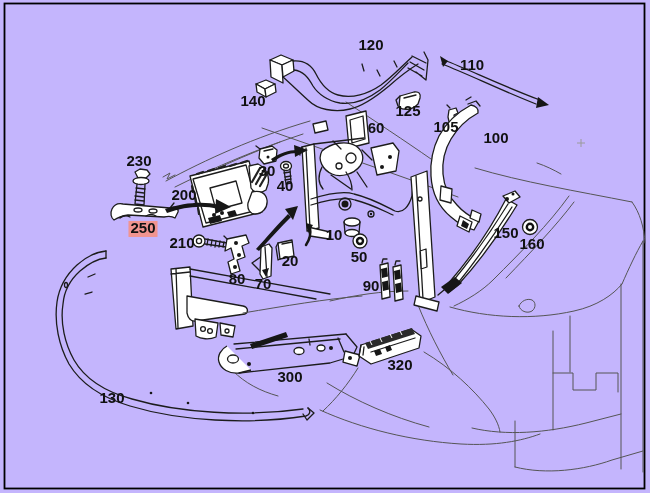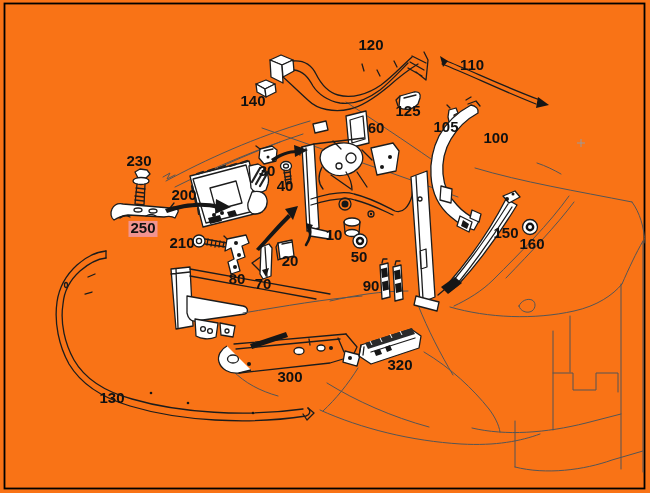--- a/index.html
+++ b/index.html
@@ -1,16 +1,16 @@
 <!DOCTYPE html>
 <html><head>
 <meta charset="utf-8">
 <style>
   html,body{margin:0;padding:0;background:#ffffff;}
-  .stage{position:relative;width:650px;height:493px;background:#f97316;overflow:hidden;}
+  .stage{position:relative;width:650px;height:493px;background:#c4b5fd;overflow:hidden;}
   svg{display:block;}
   .part-label{font-family:"Liberation Sans",sans-serif;font-weight:bold;font-size:15px;fill:#111111;}
   .ln{fill:none;stroke:#1c1c1c;stroke-width:1.3;stroke-linecap:round;stroke-linejoin:round;}
   .lnw{fill:#ffffff;stroke:#1c1c1c;stroke-width:1.3;stroke-linejoin:round;}
   .thin{fill:none;stroke:#555555;stroke-width:1;stroke-linecap:round;}
   .dark{fill:#161616;stroke:none;}
   .hatch{fill:none;stroke:#222222;stroke-width:2.2;stroke-linecap:round;}
 </style>
 </head>
 <body>

